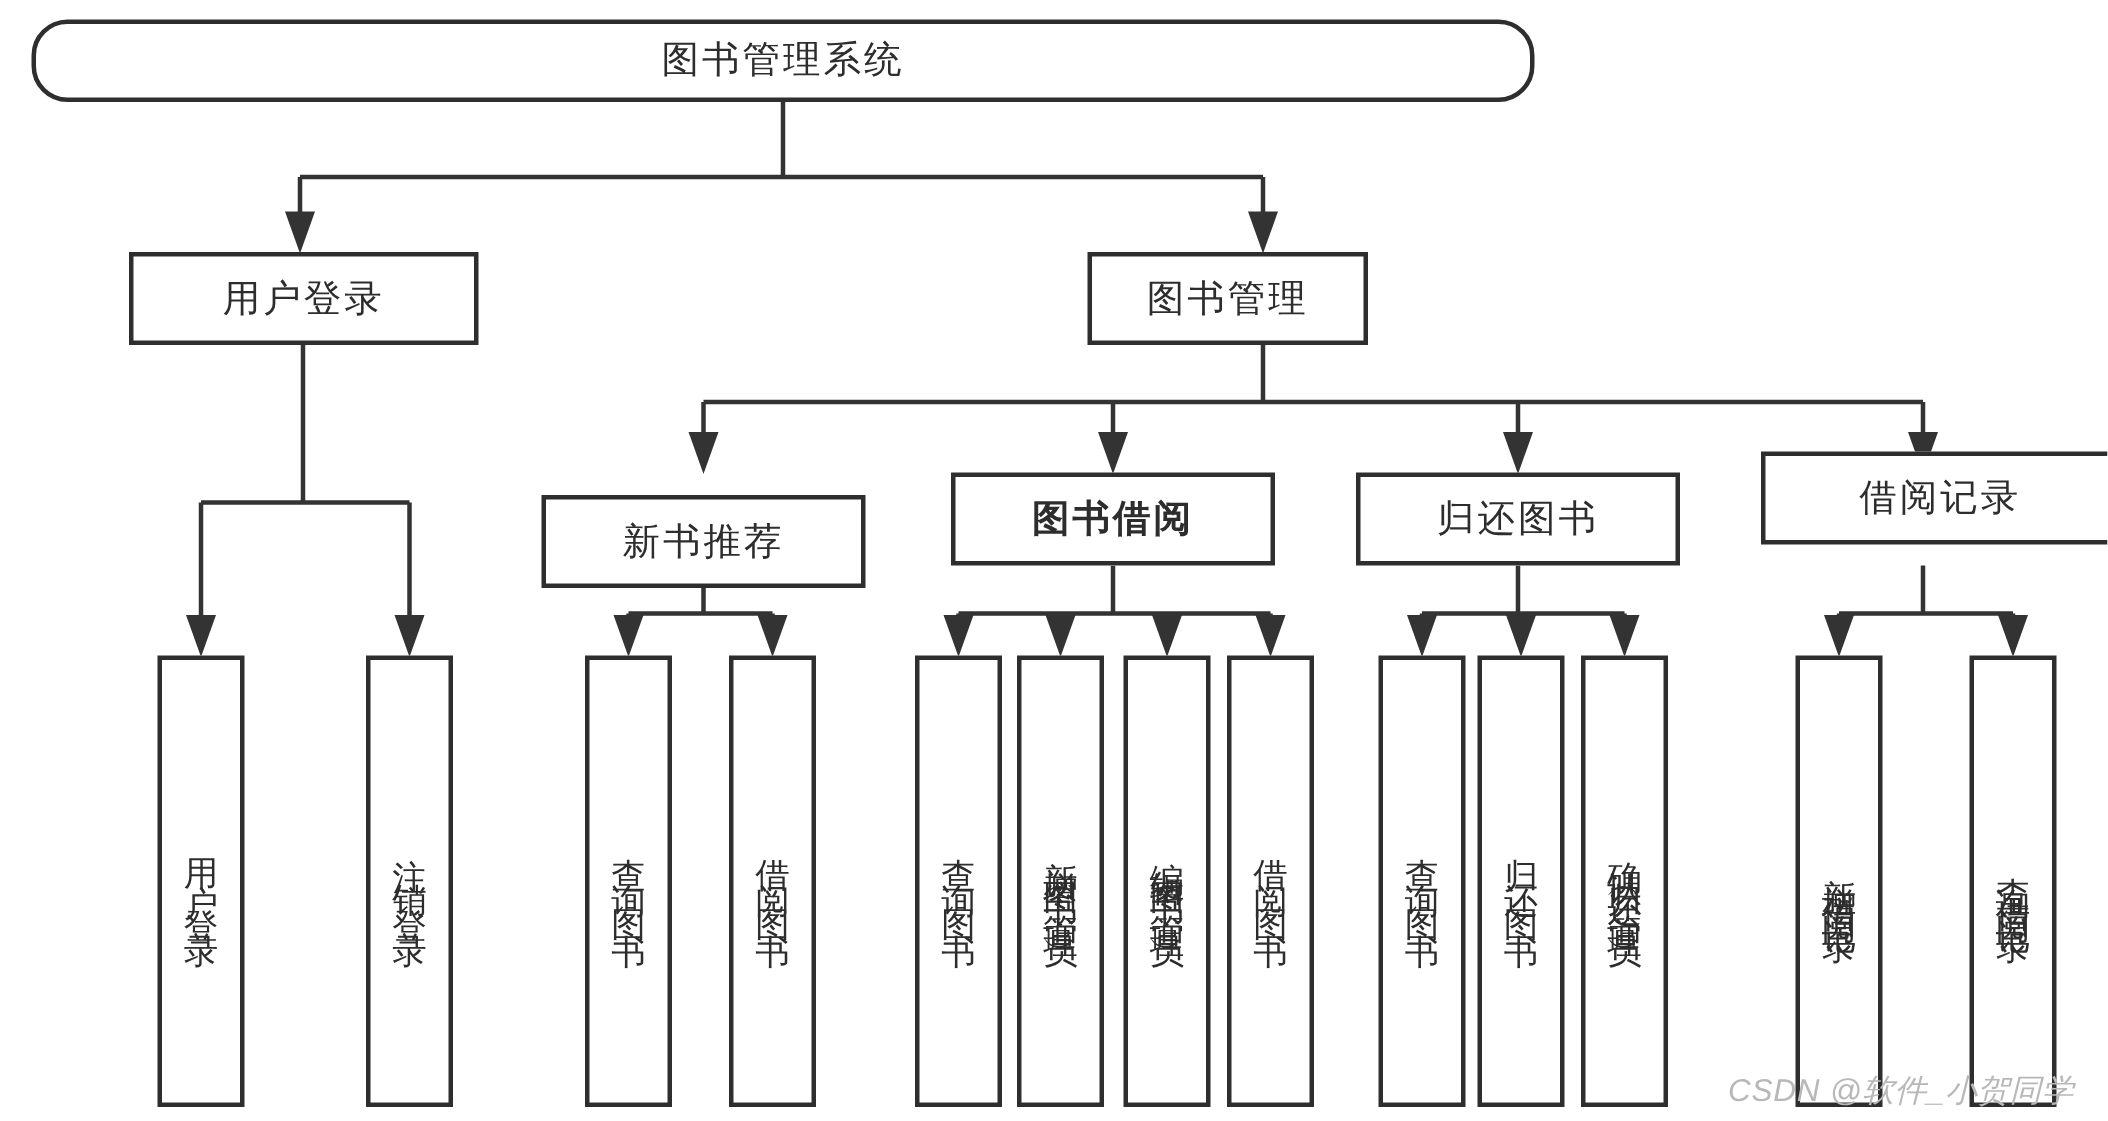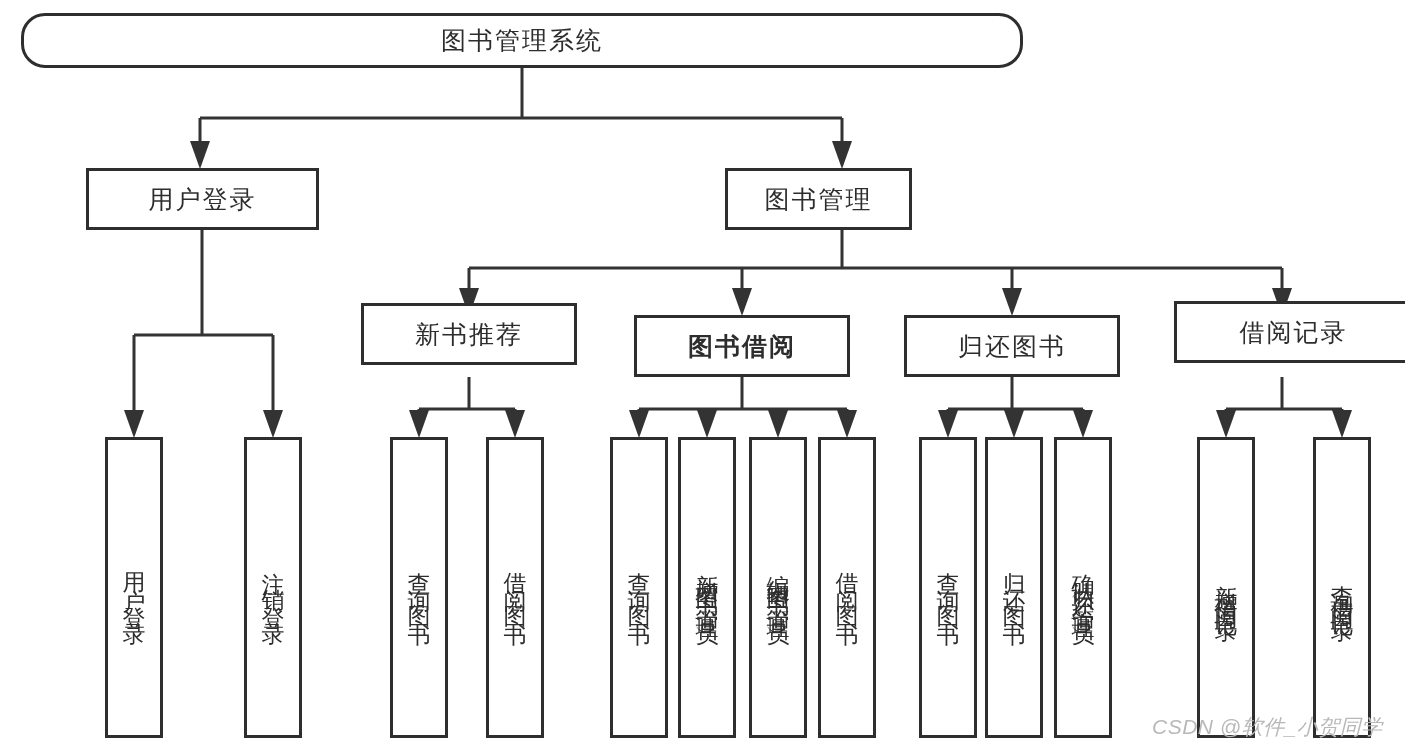--- a/index.html
+++ b/index.html
@@ -101,21 +101,21 @@
     <span class="h-label">图书管理系统</span>
   </div>
 
   <div class="node" style="left:86px; top:168px; width:233px; height:62px;">
     <span class="h-label">用户登录</span>
   </div>
   <div class="node" style="left:725px; top:168px; width:187px; height:62px;">
     <span class="h-label">图书管理</span>
   </div>
 
-  <div class="node" style="left:361px; top:303px; width:216px; height:62px;">
+  <div class="node" style="left:361px; top:330px; width:216px; height:62px;">
     <span class="h-label">新书推荐</span>
   </div>
   <div class="node" style="left:634px; top:315px; width:216px; height:62px;font-weight:bold;">
     <span class="h-label">图书借阅</span>
   </div>
   <div class="node" style="left:904px; top:315px; width:216px; height:62px;">
     <span class="h-label">归还图书</span>
   </div>
   <div class="node" style="left:1174px; top:301px; width:239px; height:62px;">
     <span class="h-label">借阅记录</span>

